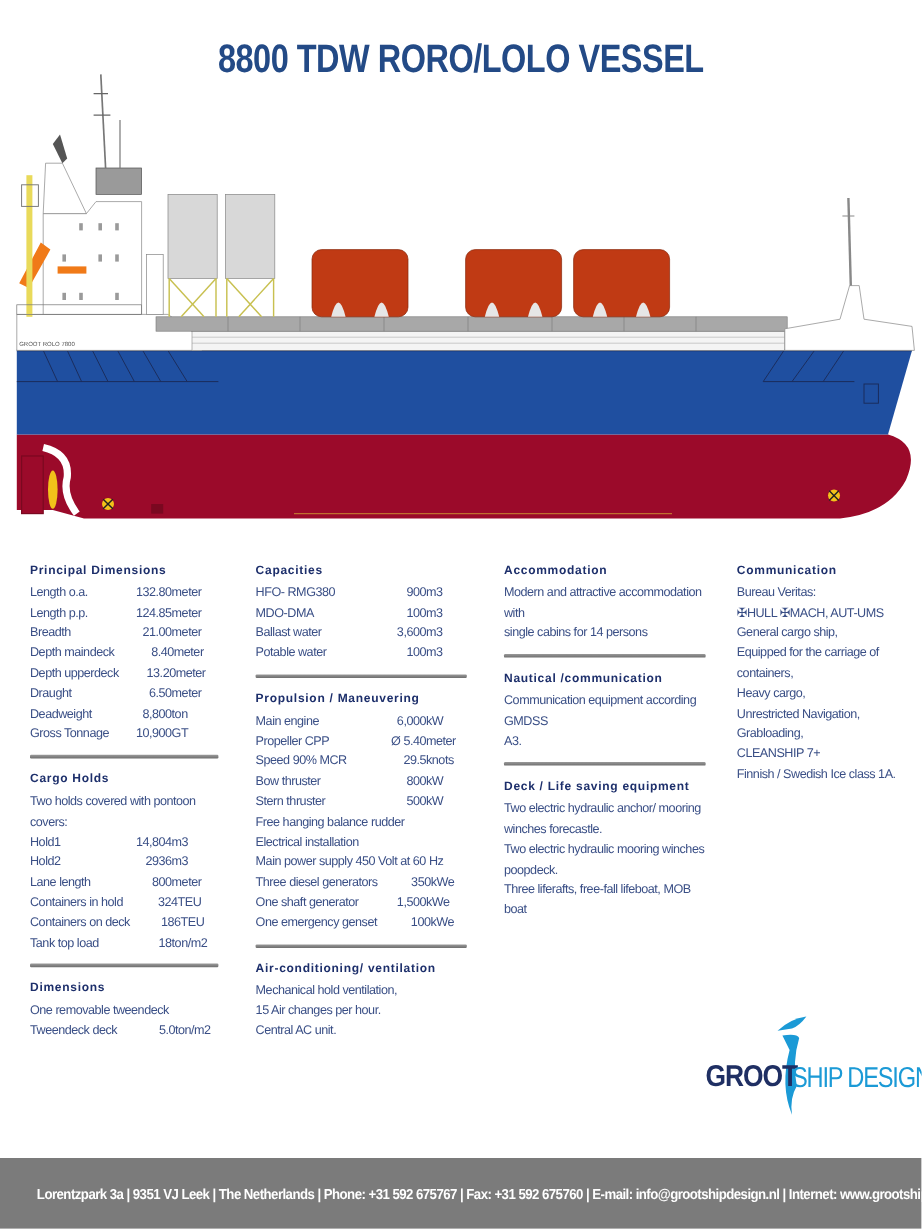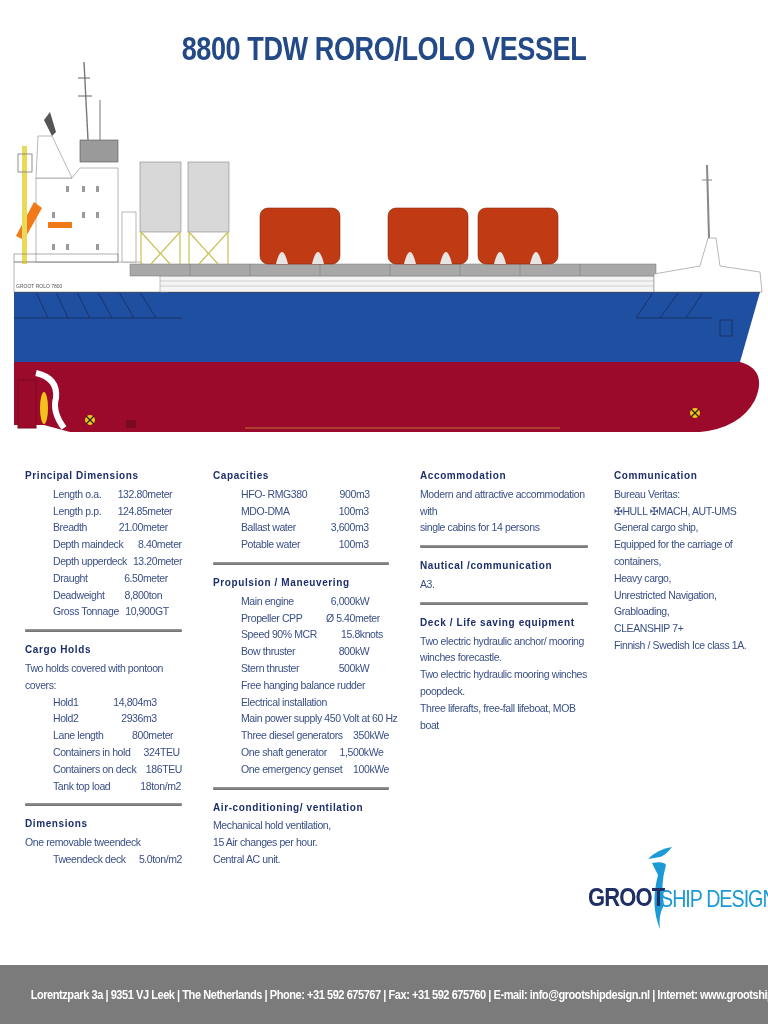--- a/index.html
+++ b/index.html
@@ -10,21 +10,21 @@
     font-family: "Liberation Sans", sans-serif; font-weight: bold; font-size: 33px;
     color: #234a86; letter-spacing: -0.5px; transform: scaleX(0.82);
   }
   .ship { position: absolute; left: 0; top: 48px; width: 768px; height: 392px; }
   .col { position: absolute; top: 468px; font-size: 10.5px; line-height: 16.8px; color: #3a4f86; }
   .col1 { left: 25px; width: 157px; }
   .col2 { left: 213px; width: 176px; }
   .col3 { left: 420px; width: 168px; }
   .col4 { left: 614px; width: 140px; }
   .sec-title { font-weight: bold; font-size: 10px; color: #1d2f6b; letter-spacing: 0.6px; margin-bottom: 1px; transform-origin: left; }
-  .row { display: flex; white-space: nowrap; letter-spacing: -0.4px; margin-left: 28px; }
+  .row { display: flex; white-space: nowrap; letter-spacing: -0.4px; }
   .row .lbl { flex: 1; }
   .row .val { text-align: right; }
   .row .unit { }
   .col1 .val { width: 52px; } .col1 .unit { width: 39px; }
   .col2 .val { width: 50px; } .col2 .unit { width: 34px; }
   .txt { letter-spacing: -0.4px; }
   .divider { height: 3px; background: linear-gradient(#9a9a9a, #6e6e6e); margin: 9px 0 10px; border-radius: 1px; }
   .logo { position: absolute; left: 588px; top: 845px; width: 172px; height: 90px; }
   .logo-groot { position: absolute; left: 0; top: 38px; font-weight: bold; font-size: 25px; color: #1f2f63; letter-spacing: -1px; transform: scaleX(0.88); transform-origin: left; }
   .logo-ship { position: absolute; left: 72px; top: 40px; font-size: 24px; color: #1b9ad6; letter-spacing: -1.2px; transform: scaleX(0.82); transform-origin: left; white-space: nowrap; }
@@ -287,21 +287,21 @@
           <span class="val">6,000</span>
           <span class="unit">kW</span>
         </div>
         <div class="row">
           <span class="lbl">Propeller CPP</span>
           <span class="val">Ø 5.40</span>
           <span class="unit">meter</span>
         </div>
         <div class="row">
           <span class="lbl">Speed 90% MCR</span>
-          <span class="val">15.8</span>
+          <span class="val">29.5</span>
           <span class="unit">knots</span>
         </div>
         <div class="row">
           <span class="lbl">Bow thruster</span>
           <span class="val">800</span>
           <span class="unit">kW</span>
         </div>
         <div class="row">
           <span class="lbl">Stern thruster</span>
           <span class="val">500</span>
@@ -355,20 +355,21 @@
     <div class="sec-title">Accommodation</div>
     <div id="acc-lines">
         <div class="txt">Modern and attractive accommodation with</div>
         <div class="txt">single cabins for 14 persons</div>
       </div>
   </div>
   <div class="divider"></div>
   <div class="section">
     <div class="sec-title">Nautical /communication</div>
     <div id="naut-lines">
+        <div class="txt">Communication equipment according GMDSS</div>
         <div class="txt">A3.</div>
       </div>
   </div>
   <div class="divider"></div>
   <div class="section">
     <div class="sec-title">Deck / Life saving equipment</div>
     <div id="deck-lines">
         <div class="txt">Two electric hydraulic anchor/ mooring</div>
         <div class="txt">winches forecastle.</div>
         <div class="txt">Two electric hydraulic mooring winches</div>

